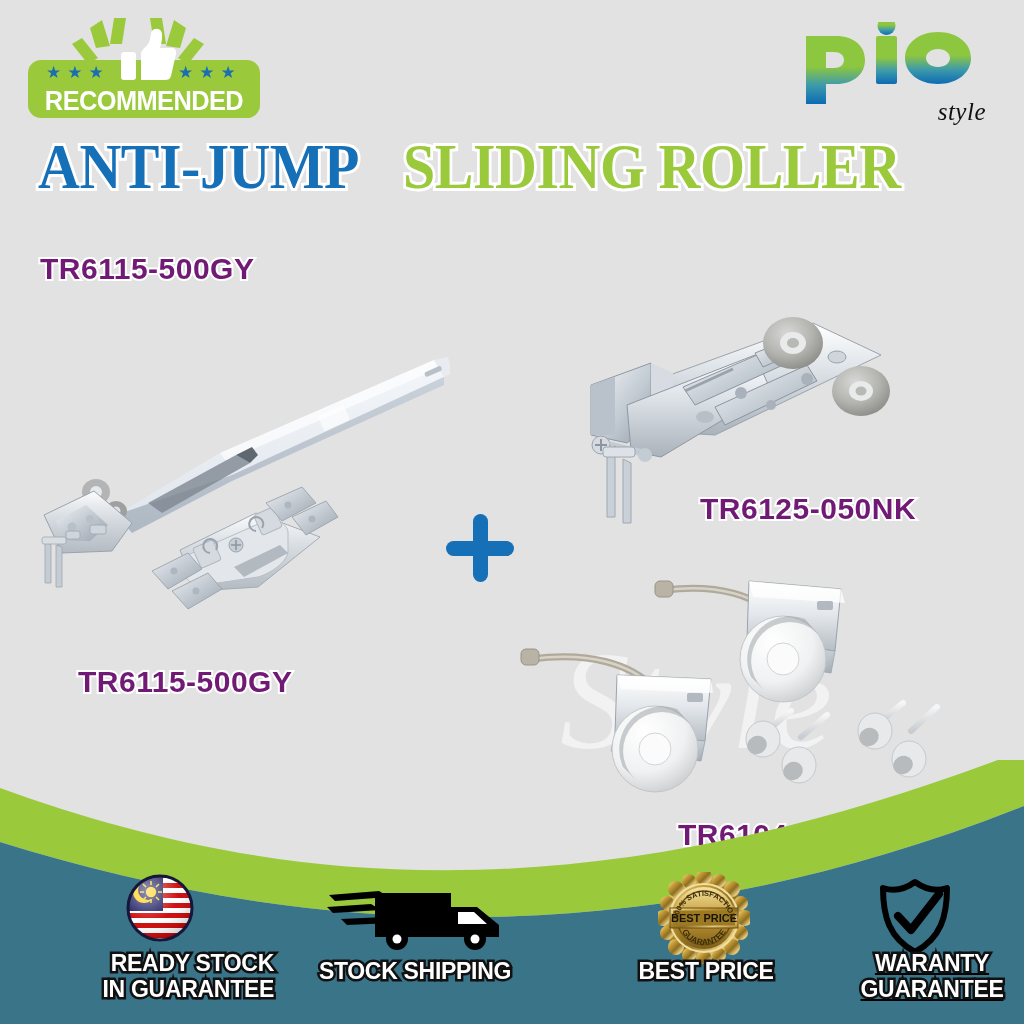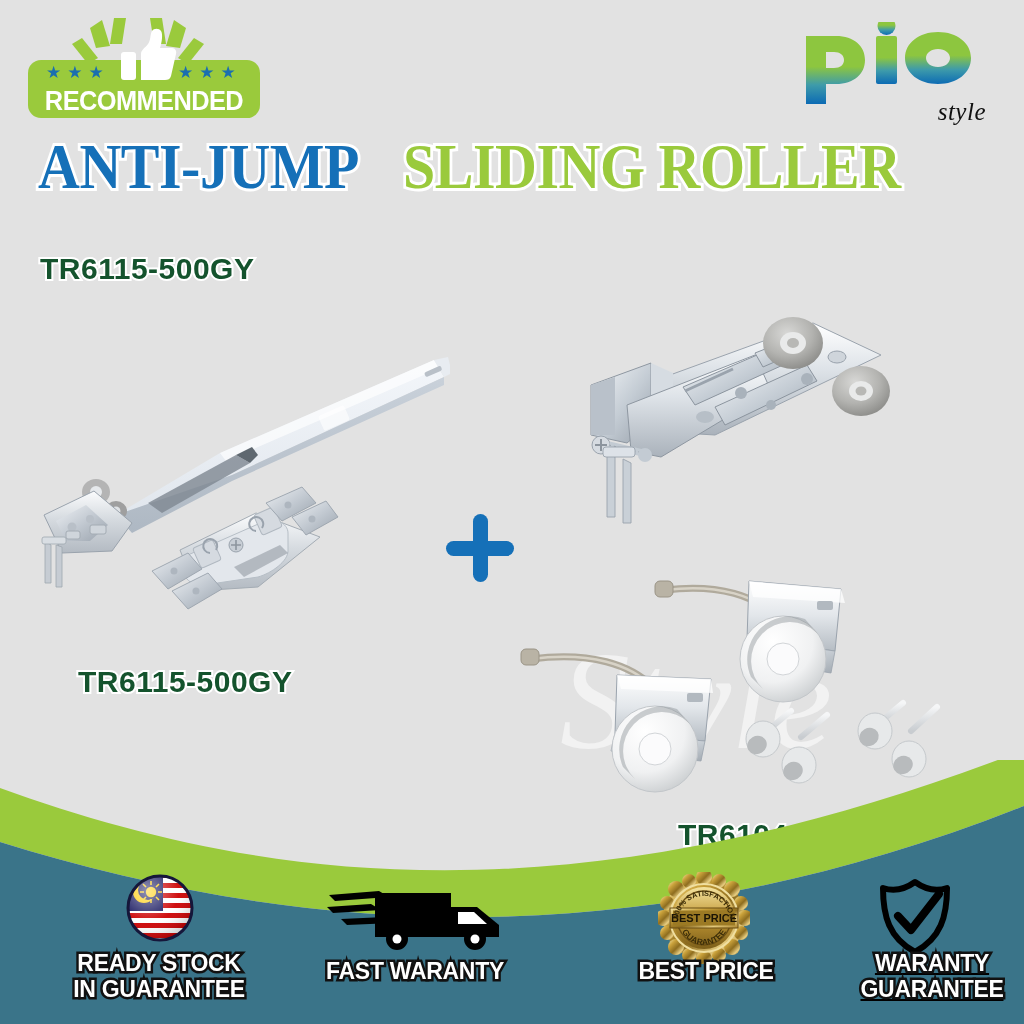--- a/index.html
+++ b/index.html
@@ -59,21 +59,21 @@
   }
   .t-green {
     color:#9ACA3C;
     -webkit-text-stroke:6px #ffffff;
     paint-order:stroke fill;
   }
 
   
   .code {
     position:absolute;
-    color:#14532d; font-size:30px; font-weight:bold;
+    color:#701a75; font-size:30px; font-weight:bold;
     letter-spacing:0.5px; white-space:nowrap;
     -webkit-text-stroke:4px #ffffff;
     paint-order:stroke fill;
   }
   #code-main   { left:40px;  top:252px; }
   #code-damper { left:78px;  top:665px; }
   #code-roller { left:700px; top:492px; }
   #code-wheels { left:678px; top:818px; }
 
   
@@ -95,21 +95,21 @@
 
   
   #footer { position:absolute; left:0; top:760px; width:1024px; height:264px; }
   .foot-item { position:absolute; text-align:center; }
   .foot-label {
     color:#ffffff; font-size:23px; font-weight:bold; line-height:26px;
     letter-spacing:-0.3px; white-space:nowrap;
     -webkit-text-stroke:5px #111111;
     paint-order:stroke fill;
   }
-  #foot-stock  { left:44px;  top:950px; width:230px; }
+  #foot-stock  { left:44px;  top:950px; width:230px;text-align:right; }
   #foot-ship   { left:290px; top:958px; width:250px; }
   #foot-price  { left:590px; top:958px; width:232px; }
   #foot-waranty{ left:840px; top:950px; width:184px;text-decoration:underline; }
 
   .foot-icon { position:absolute; }
   #icon-flag   { left:125px; top:873px; width:70px; height:70px; }
   #icon-truck  { left:327px; top:885px; width:180px; height:68px; }
   #icon-badge  { left:658px; top:872px; width:92px; height:92px; }
   #icon-shield { left:875px; top:876px; width:80px; height:80px; }
 </style>
@@ -170,20 +170,21 @@
     </svg>
     <div class="logo-style">style</div>
   </div>
 
   <div id="title">
     <span class="seg t-blue">ANTI-JUMP</span><span style="display:inline-block;width:16px"></span><span class="seg t-green">SLIDING ROLLER</span>
   </div>
 
   <div class="code" id="code-main">TR6115-500GY</div>
   <div class="code" id="code-damper">TR6115-500GY</div>
+  <div class="code" id="code-roller">TR6125-050NK</div>
   <div class="code" id="code-wheels">TR6104-050NK</div>
 
   <div id="watermark">Style</div>
 
   <svg id="plus" viewBox="0 0 80 80">
     <g fill="#1570B8">
       <rect x="33" y="6" width="15" height="68" rx="7.5"></rect>
       <rect x="6" y="33" width="68" height="15" rx="7.5"></rect>
     </g>
   </svg>
@@ -530,21 +531,21 @@
   <svg class="foot-icon" id="icon-shield" viewBox="0 0 80 80">
     <path d="M40 6 C54 16 66 14 72 12 C72 40 66 62 40 76 C14 62 8 40 8 12 C14 14 26 16 40 6 Z" fill="none" stroke="#000000" stroke-width="6" stroke-linejoin="round"></path>
     <path d="M23 40 L36 54 L64 18" fill="none" stroke="#000000" stroke-width="8" stroke-linecap="round" stroke-linejoin="round"></path>
   </svg>
 
   <div class="foot-item" id="foot-stock">
     <div class="foot-label">READY STOCK</div>
     <div class="foot-label">IN GUARANTEE</div>
   </div>
   <div class="foot-item" id="foot-ship">
-    <div class="foot-label">FAST WARANTY</div>
+    <div class="foot-label">STOCK SHIPPING</div>
   </div>
   <div class="foot-item" id="foot-price">
     <div class="foot-label">BEST PRICE</div>
   </div>
   <div class="foot-item" id="foot-waranty">
     <div class="foot-label">WARANTY</div>
     <div class="foot-label">GUARANTEE</div>
   </div>
 
 </div>

